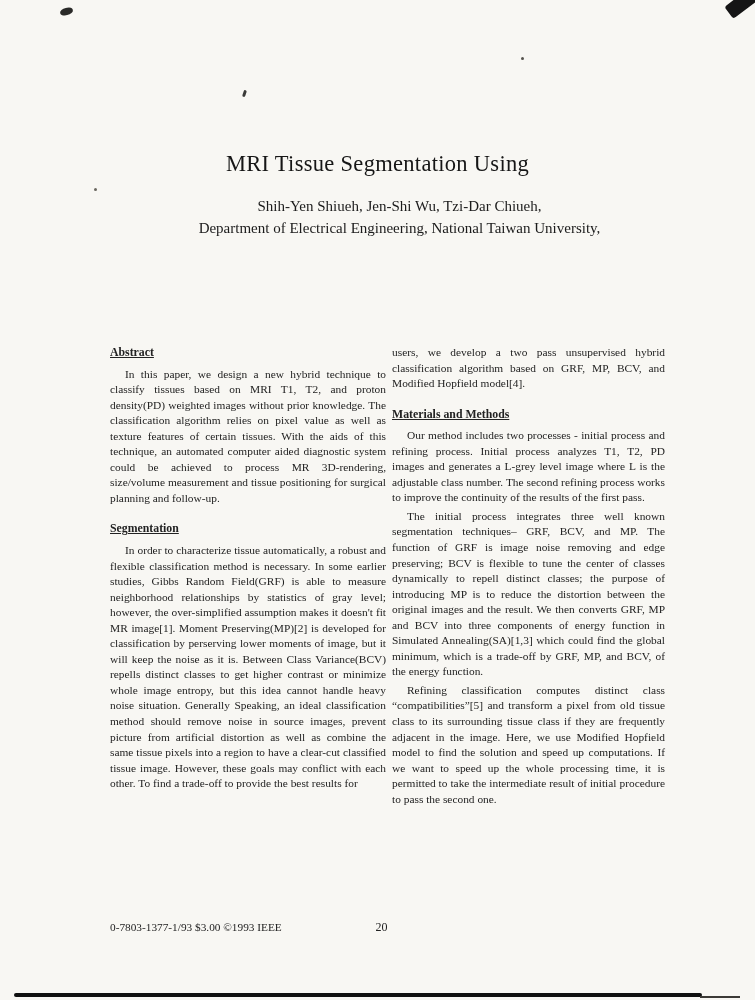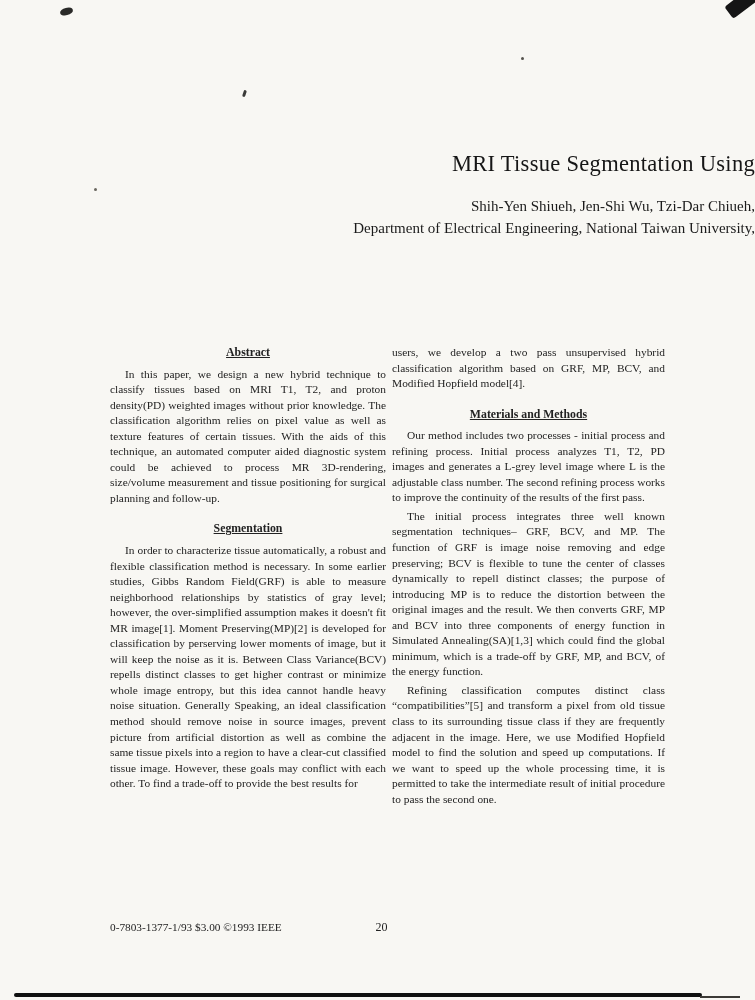--- a/index.html
+++ b/index.html
@@ -17,21 +17,21 @@
     font-family: "Liberation Serif", "DejaVu Serif", serif;
     color: #1d1d1d;
   }
 
   
   .header {
     position: absolute;
     top: 148px;
     left: 0;
     width: 755px;
-    text-align: right;
+    text-align: center;
   }
   .title-line {
     font-size: 22.5px;
     line-height: 31px;
     letter-spacing: 0.3px;
     color: #161616;
   }
   .authors {
     margin-top: 17px;
     margin-left: 44px;
@@ -52,21 +52,21 @@
     color: #222;
   }
   .col-left  { left: 110px; width: 276px; }
   .col-right { left: 392px; width: 273px; }
 
   .section-heading {
     font-weight: bold;
     text-decoration: underline;
     font-size: 11.8px;
     margin: 0 0 6px 0;
-    text-align: center;
+    text-align: left;
   }
   .section-heading.spaced { margin-top: 15px; }
 
   .para {
     margin: 0 0 3px 0;
     text-indent: 15px;
   }
   .para.no-indent { text-indent: 0; }
   .para.gap-after { margin-bottom: 6px; }
 

